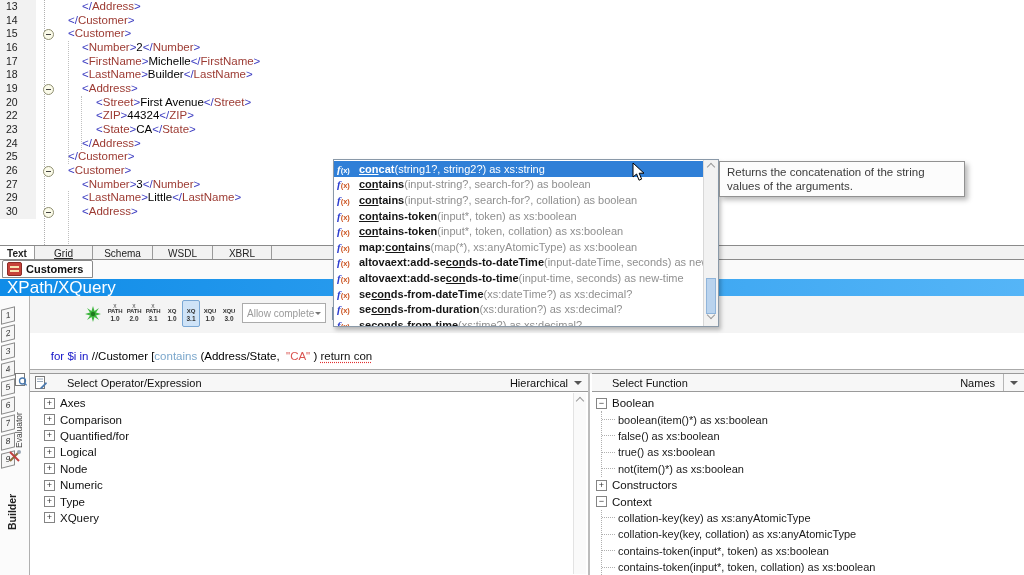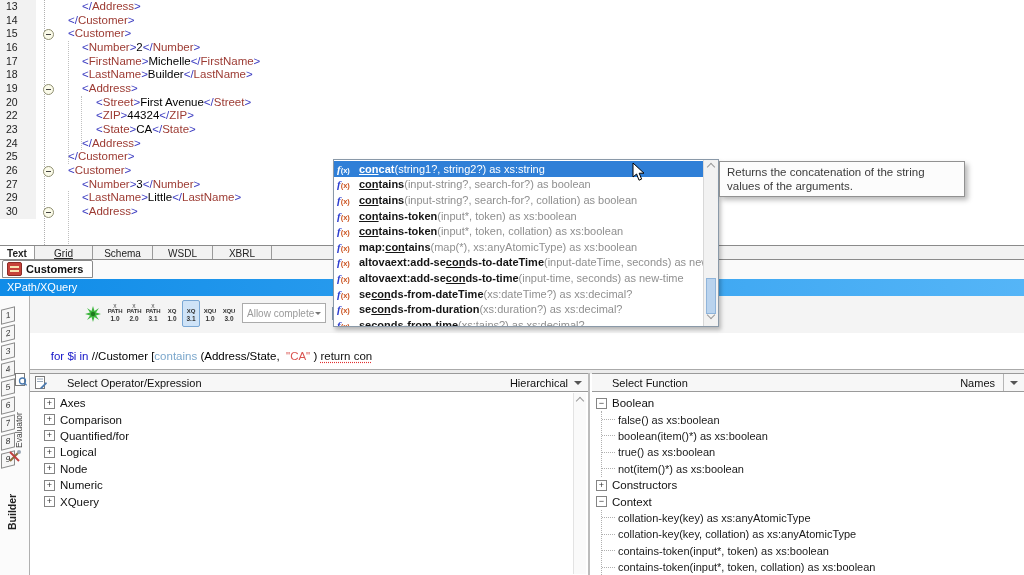--- a/index.html
+++ b/index.html
@@ -43,21 +43,21 @@
   
   .doctabs{position:absolute;left:0;top:260px;width:100%;height:19px;background:#fafafa;}
   .doctab{position:absolute;left:2px;top:0;height:18px;display:flex;align-items:center;background:#fff;
       border:1px solid #8a8a8a;border-radius:2px 2px 0 0;padding:0 9px 0 4px;box-sizing:border-box;}
   .docicon{width:13px;height:12px;background:#c6423a;border:1px solid #8c2b25;border-radius:2px;position:relative;}
   .docicon::before{content:"";position:absolute;left:2px;top:3px;right:2px;height:2px;background:#f7e3b0;
       box-shadow:0 4px 0 #f7e3b0;}
   .doclabel{font-size:11px;font-weight:bold;margin-left:4px;}
   
   .bluebar{position:absolute;left:0;top:279px;width:100%;height:17px;
-      background:linear-gradient(90deg,#0f8ce8,#55b5f7);color:#fff;font-size:11px;line-height:17px;
+      background:linear-gradient(90deg,#0f8ce8,#55b5f7);color:#fff;font-size:17px;line-height:17px;
       padding-left:7px;box-sizing:border-box;}
   
   .toolbar{position:absolute;left:30px;top:296px;width:994px;height:37px;background:#f4f4f4;}
   .burst{position:absolute;left:55px;top:10px;width:16px;height:16px;}
   .vbtns{position:absolute;left:76px;top:4px;display:flex;gap:1px;}
   .vbtn{width:18px;height:27px;display:flex;flex-direction:column;align-items:center;justify-content:center;
       border:1px solid transparent;border-radius:2px;color:#333;box-sizing:border-box;}
   .vbtn .vsup{font-size:5px;line-height:4px;height:4px;}
   .vbtn .vtop{font-size:6px;font-weight:bold;line-height:7px;letter-spacing:-0.2px;}
   .vbtn .vver{font-size:6.5px;font-weight:bold;line-height:8px;}
@@ -408,20 +408,24 @@
           <div class="trow">
           <span class="pbox"></span>
           <span class="tlabel">Node</span>
         </div>
           <div class="trow">
           <span class="pbox"></span>
           <span class="tlabel">Numeric</span>
         </div>
           <div class="trow">
           <span class="pbox"></span>
+          <span class="tlabel">Type</span>
+        </div>
+          <div class="trow">
+          <span class="pbox"></span>
           <span class="tlabel">XQuery</span>
         </div>
         </div>
       <div class="lscroll">
         <span class="chev up"></span>
       </div>
     </div>
 
     <div class="panel panel-right">
       <div class="phead">
@@ -436,25 +440,25 @@
 
       <div class="fgroup">
           <div class="trow">
             <span class="pbox c-minus"></span>
             <span class="tlabel">Boolean</span>
           </div>
           <div class="fchildren">
 
           <div class="frow">
               <span class="twig"></span>
+              <span class="fsig">boolean(item()*) as xs:boolean</span>
+            </div>
+              <div class="frow">
+              <span class="twig"></span>
               <span class="fsig">false() as xs:boolean</span>
-            </div>
-              <div class="frow">
-              <span class="twig"></span>
-              <span class="fsig">boolean(item()*) as xs:boolean</span>
             </div>
               <div class="frow">
               <span class="twig"></span>
               <span class="fsig">true() as xs:boolean</span>
             </div>
               <div class="frow">
               <span class="twig"></span>
               <span class="fsig">not(item()*) as xs:boolean</span>
             </div>
             </div>
@@ -535,21 +539,21 @@
         <div class="drow">
         <span class="fx"><span>f</span><em>(x)</em></span>
         <span class="dtext"><span class="dpre">se</span><span class="dmatch">con</span><span class="dpost">ds-from-dateTime</span><span class="drest">(xs:dateTime?) as xs:decimal?</span></span>
       </div>
         <div class="drow">
         <span class="fx"><span>f</span><em>(x)</em></span>
         <span class="dtext"><span class="dpre">se</span><span class="dmatch">con</span><span class="dpost">ds-from-duration</span><span class="drest">(xs:duration?) as xs:decimal?</span></span>
       </div>
         <div class="drow">
         <span class="fx"><span>f</span><em>(x)</em></span>
-        <span class="dtext"><span class="dpre">se</span><span class="dmatch">con</span><span class="dpost">ds-from-time</span><span class="drest">(xs:tains?) as xs:decimal?</span></span>
+        <span class="dtext"><span class="dpre">se</span><span class="dmatch">con</span><span class="dpost">ds-from-time</span><span class="drest">(xs:time?) as xs:decimal?</span></span>
       </div>
       </div>
     <div class="dscroll">
       <span class="chev up"></span>
       <span class="dthumb"></span>
       <span class="chev down"></span>
     </div>
   </div>
 
   <div class="tooltip">

